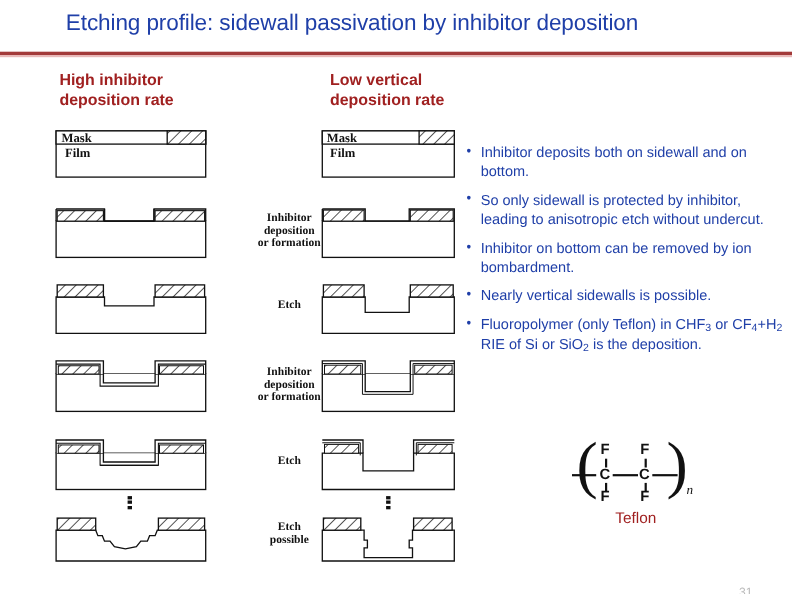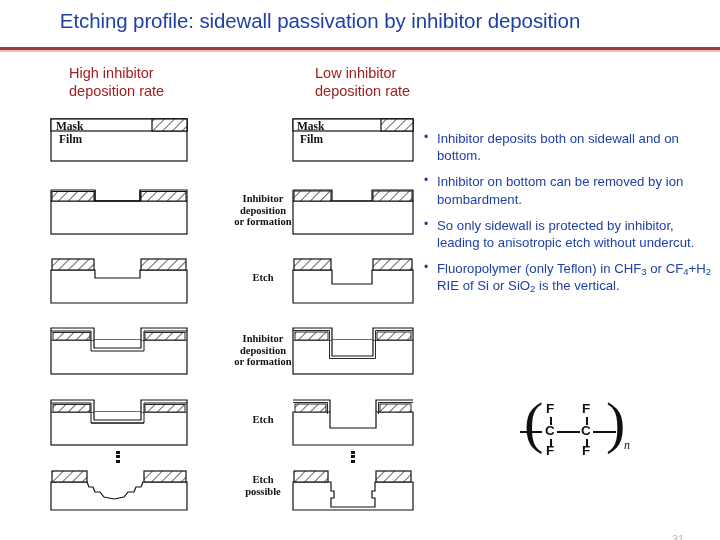--- a/index.html
+++ b/index.html
@@ -46,23 +46,22 @@
     height: 2px;
     background: #e8b9b9;
   }
 
   
   .col-header {
     position: absolute;
     color: #a02020;
     font-size: 14.5px;
     line-height: 18px;
-    font-weight: 400;
+    font-weight: 700;
     text-align: left;
-    margin-left: 15px;
   }
   #header-high { left: 54px; top: 64px; width: 150px; }
   #header-low  { left: 300px; top: 64px; width: 150px; }
 
   
   .step-label {
     position: absolute;
     width: 120px;
     text-align: center;
     font-family: "Liberation Serif", serif;
@@ -192,21 +191,21 @@
   }
 </style>
 </head>
 <body>
 
 <div id="slide-title">Etching profile: sidewall passivation by inhibitor deposition</div>
 <div id="title-rule"></div>
 <div id="title-rule-2"></div>
 
 <div class="col-header" id="header-high">High inhibitor deposition rate</div>
-<div class="col-header" id="header-low">Low inhibitor deposition rate</div>
+<div class="col-header" id="header-low">Low vertical deposition rate</div>
 
 <div class="step-label" style="top:193px;">
   <div>Inhibitor</div>
   <div>deposition</div>
   <div>or formation</div>
 </div>
 <div class="step-label" style="top:272px;">Etch</div>
 <div class="step-label" style="top:333px;">
   <div>Inhibitor</div>
   <div>deposition</div>
@@ -321,23 +320,24 @@
 
 <svg class="fig" style="left:290px; top:466px;" width="126" height="48" viewBox="0 0 126 48">
   <path d="M3,16 L3,44 L123,44 L123,16 L85,16 L85,25 L82,25 L82,32 L85,32 L85,41 L41,41
            L41,32 L44,32 L44,25 L41,25 L41,16 Z" fill="#fff" stroke="#111" stroke-width="1.2"></path>
   <rect x="4" y="5" width="34" height="11" fill="url(#hatchA)" stroke="#111" stroke-width="1.2"></rect>
   <rect x="86" y="5" width="35" height="11" fill="url(#hatchA)" stroke="#111" stroke-width="1.2"></rect>
 </svg>
 
 <div id="bullets">
   <div class="bullet">Inhibitor deposits both on sidewall and on bottom.</div>
+  <div class="bullet">So only sidewall is protected by inhibitor, leading to anisotropic etch without undercut.</div>
   <div class="bullet">Inhibitor on bottom can be removed by ion bombardment.</div>
-  <div class="bullet">So only sidewall is protected by inhibitor, leading to anisotropic etch without undercut.</div>
-  <div class="bullet"><span>Fluoropolymer (only Teflon) in CHF</span><sub>3</sub><span> or CF</span><sub>4</sub><span>+H</span><sub>2</sub><span> RIE of Si or SiO</span><sub>2</sub><span> is the vertical.</span></div>
+  <div class="bullet">Nearly vertical sidewalls is possible.</div>
+  <div class="bullet"><span>Fluoropolymer (only Teflon) in CHF</span><sub>3</sub><span> or CF</span><sub>4</sub><span>+H</span><sub>2</sub><span> RIE of Si or SiO</span><sub>2</sub><span> is the deposition.</span></div>
 </div>
 
 <div id="teflon-block">
   <div id="teflon-formula">
     <span class="paren" id="paren-left">(</span>
     <span class="paren" id="paren-right">)</span>
 
     <span class="atom" style="left:48px; top:4px;">F</span>
     <span class="atom" style="left:84px; top:4px;">F</span>
     <span class="atom" style="left:47px; top:26px;">C</span>
@@ -348,15 +348,16 @@
     <span class="bondv" style="left:52px; top:19px; height:8px;"></span>
     <span class="bondv" style="left:88px; top:19px; height:8px;"></span>
     <span class="bondv" style="left:52px; top:41px; height:8px;"></span>
     <span class="bondv" style="left:88px; top:41px; height:8px;"></span>
     <span class="bondh" style="left:59px; top:33px; width:23px;"></span>
     <span class="bondh" style="left:22px; top:33px; width:22px;"></span>
     <span class="bondh" style="left:95px; top:33px; width:23px;"></span>
 
     <span id="teflon-n">n</span>
   </div>
+  <div id="teflon-name">Teflon</div>
 </div>
 
 <div id="slide-number">31</div>
 
 </body></html>

